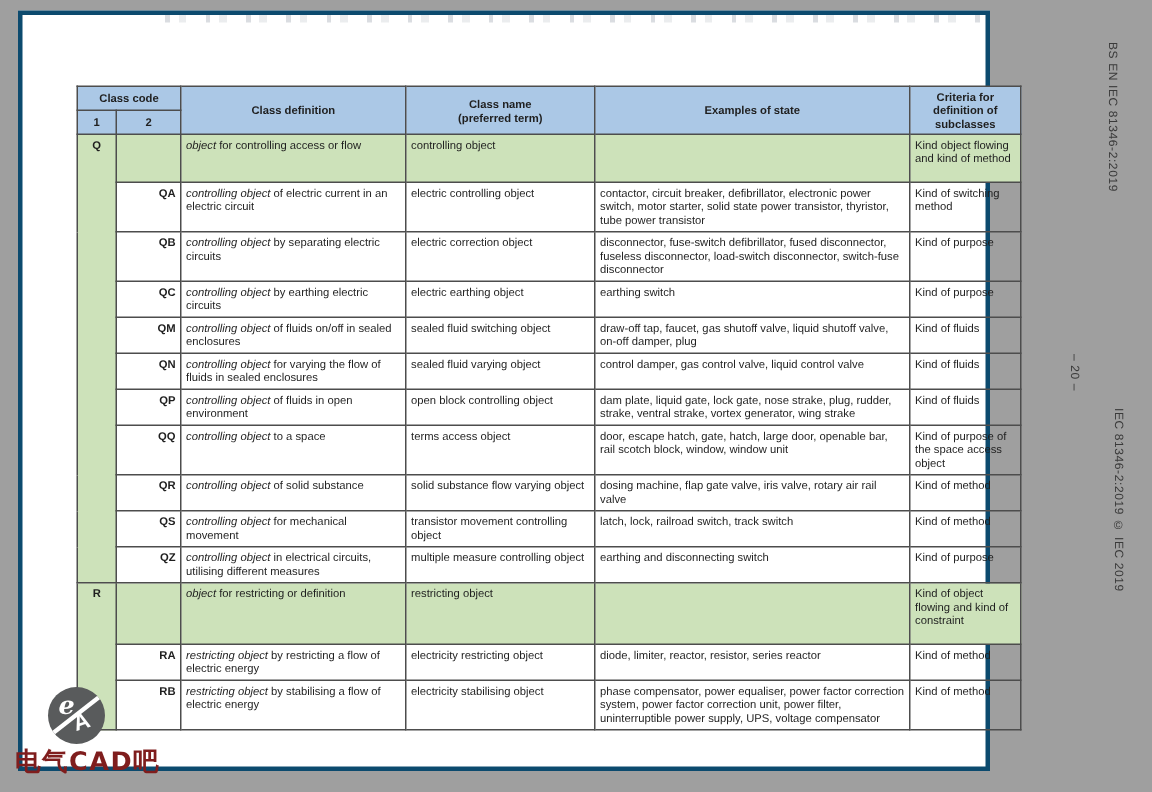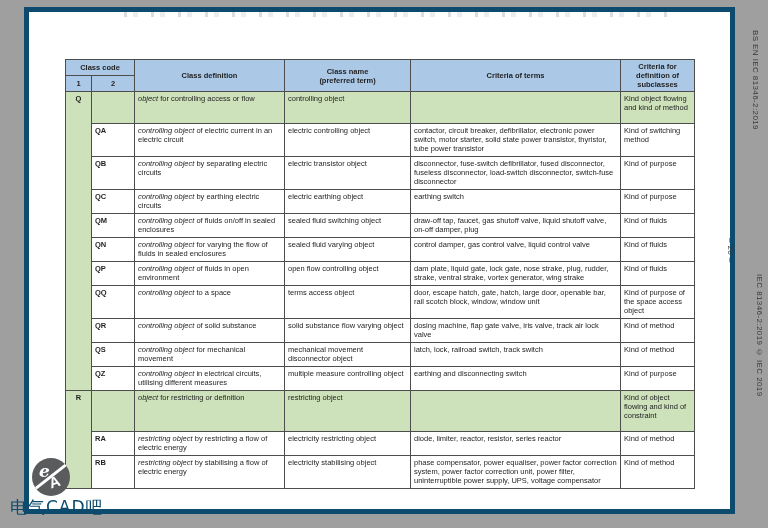--- a/index.html
+++ b/index.html
@@ -1,21 +1,21 @@
 <!DOCTYPE html>
 <html><head>
 <meta charset="utf-8">
 <style>
   * { margin:0; padding:0; box-sizing:border-box; }
   html,body { width:768px; height:528px; overflow:hidden; }
   body { background:#9f9f9f; font-family:"Liberation Sans", sans-serif; position:relative; }
 
   .page {
-    position:absolute; left:24px; top:7px; width:711px; height:507px;
-    background:#ffffff; border:5px solid #0c4a6e;
+    position:absolute; left:12px; top:7px; width:648px; height:507px;
+    background:#ffffff; border:3px solid #0c4a6e;
   }
 
   
   .top-artifact {
     position:absolute; left:95px; top:0; width:545px; height:5px;
     background:repeating-linear-gradient(90deg,
       rgba(120,130,145,.55) 0 3px, rgba(255,255,255,0) 3px 9px,
       rgba(140,150,160,.35) 9px 14px, rgba(255,255,255,0) 14px 27px);
     opacity:.5;
   }
@@ -26,21 +26,21 @@
     border-collapse:collapse; table-layout:fixed;
     font-size:7.5px; line-height:9px; color:#1f1f1f;
   }
   col.c1{width:26px} col.c2{width:43px} col.c3{width:150px}
   col.c4{width:126px} col.c5{width:210px} col.c6{width:74px}
   .cls th, .cls td { border:1px solid #4d4d4d; vertical-align:top; padding:2px 3px 3px 3px; }
   .cls th {
     background:#abc8e6; font-weight:bold; text-align:center; vertical-align:middle;
     padding:2px 2px; white-space:pre-line;
   }
-  .cls td.code { text-align:left; font-weight:bold; }
+  .cls td.code { text-align:right; font-weight:bold; }
   .cls tr.grp td { background:#cde2ba; }
   .cls td.grpcol { background:#cde2ba; text-align:center; font-weight:bold; }
   .cls tr.grp td { padding-bottom:11px; }
   .cls i { font-style:italic; }
 
   
   .vtext {
     position:absolute; writing-mode:vertical-rl; color:#3a3a3a;
     font-size:8px; letter-spacing:.4px; white-space:nowrap;
   }
@@ -59,22 +59,22 @@
   }
   .logo-e {
     position:absolute; left:7px; top:3px; color:#fff; font-size:17px;
     font-weight:bold; font-family:"DejaVu Serif", serif; font-style:italic;
   }
   .logo-a {
     position:absolute; left:17px; top:15px; color:#fff; font-size:15px;
     font-weight:bold; transform:rotate(-18deg);
   }
   .watermark-label {
-    position:absolute; left:10px; top:496px; font-size:17px; font-weight:normal;
-    color:#0c4a6e; font-family:"DejaVu Sans", sans-serif; letter-spacing:1px;
+    position:absolute; left:10px; top:496px; font-size:17px; font-weight:bold;
+    color:#7f1d1d; font-family:"DejaVu Sans", sans-serif; letter-spacing:1px;
   }
 </style>
 </head>
 <body>
 
 <div class="page">
   <div class="top-artifact"></div>
 
   <table class="cls">
     <colgroup>
@@ -84,21 +84,21 @@
         <col class="c4">
         <col class="c5">
         <col class="c6">
     </colgroup>
     <thead>
       <tr>
         <th colspan="2">Class code</th>
         <th rowspan="2">Class definition</th>
         <th rowspan="2">Class name
 (preferred term)</th>
-        <th rowspan="2">Criteria of terms</th>
+        <th rowspan="2">Examples of state</th>
         <th rowspan="2">Criteria for
 definition of
 subclasses</th>
       </tr>
       <tr>
         <th>1</th>
         <th>2</th>
       </tr>
     </thead>
     <tbody>
@@ -113,21 +113,21 @@
       <tr>
         <td class="code">QA</td>
         <td><i>controlling object</i> <span>of electric current in an electric circuit</span></td>
         <td>electric controlling object</td>
         <td>contactor, circuit breaker, defibrillator, electronic power switch, motor starter, solid state power transistor, thyristor, tube power transistor</td>
         <td>Kind of switching method</td>
       </tr>
       <tr>
         <td class="code">QB</td>
         <td><i>controlling object</i> <span>by separating electric circuits</span></td>
-        <td>electric transistor object</td>
+        <td>electric correction object</td>
         <td>disconnector, fuse-switch defibrillator, fused disconnector, fuseless disconnector, load-switch disconnector, switch-fuse disconnector</td>
         <td>Kind of purpose</td>
       </tr>
       <tr>
         <td class="code">QC</td>
         <td><i>controlling object</i> <span>by earthing electric circuits</span></td>
         <td>electric earthing object</td>
         <td>earthing switch</td>
         <td>Kind of purpose</td>
       </tr>
@@ -141,42 +141,42 @@
       <tr>
         <td class="code">QN</td>
         <td><i>controlling object</i> <span>for varying the flow of fluids in sealed enclosures</span></td>
         <td>sealed fluid varying object</td>
         <td>control damper, gas control valve, liquid control valve</td>
         <td>Kind of fluids</td>
       </tr>
       <tr>
         <td class="code">QP</td>
         <td><i>controlling object</i> <span>of fluids in open environment</span></td>
-        <td>open flow controlling object</td>
+        <td>open block controlling object</td>
         <td>dam plate, liquid gate, lock gate, nose strake, plug, rudder, strake, ventral strake, vortex generator, wing strake</td>
         <td>Kind of fluids</td>
       </tr>
       <tr>
         <td class="code">QQ</td>
         <td><i>controlling object</i> <span>to a space</span></td>
         <td>terms access object</td>
         <td>door, escape hatch, gate, hatch, large door, openable bar, rail scotch block, window, window unit</td>
         <td>Kind of purpose of the space access object</td>
       </tr>
       <tr>
         <td class="code">QR</td>
         <td><i>controlling object</i> <span>of solid substance</span></td>
         <td>solid substance flow varying object</td>
-        <td>dosing machine, flap gate valve, iris valve, track air lock valve</td>
+        <td>dosing machine, flap gate valve, iris valve, rotary air rail valve</td>
         <td>Kind of method</td>
       </tr>
       <tr>
         <td class="code">QS</td>
         <td><i>controlling object</i> <span>for mechanical movement</span></td>
-        <td>mechanical movement disconnector object</td>
+        <td>transistor movement controlling object</td>
         <td>latch, lock, railroad switch, track switch</td>
         <td>Kind of method</td>
       </tr>
       <tr>
         <td class="code">QZ</td>
         <td><i>controlling object</i> <span>in electrical circuits, utilising different measures</span></td>
         <td>multiple measure controlling object</td>
         <td>earthing and disconnecting switch</td>
         <td>Kind of purpose</td>
       </tr>

